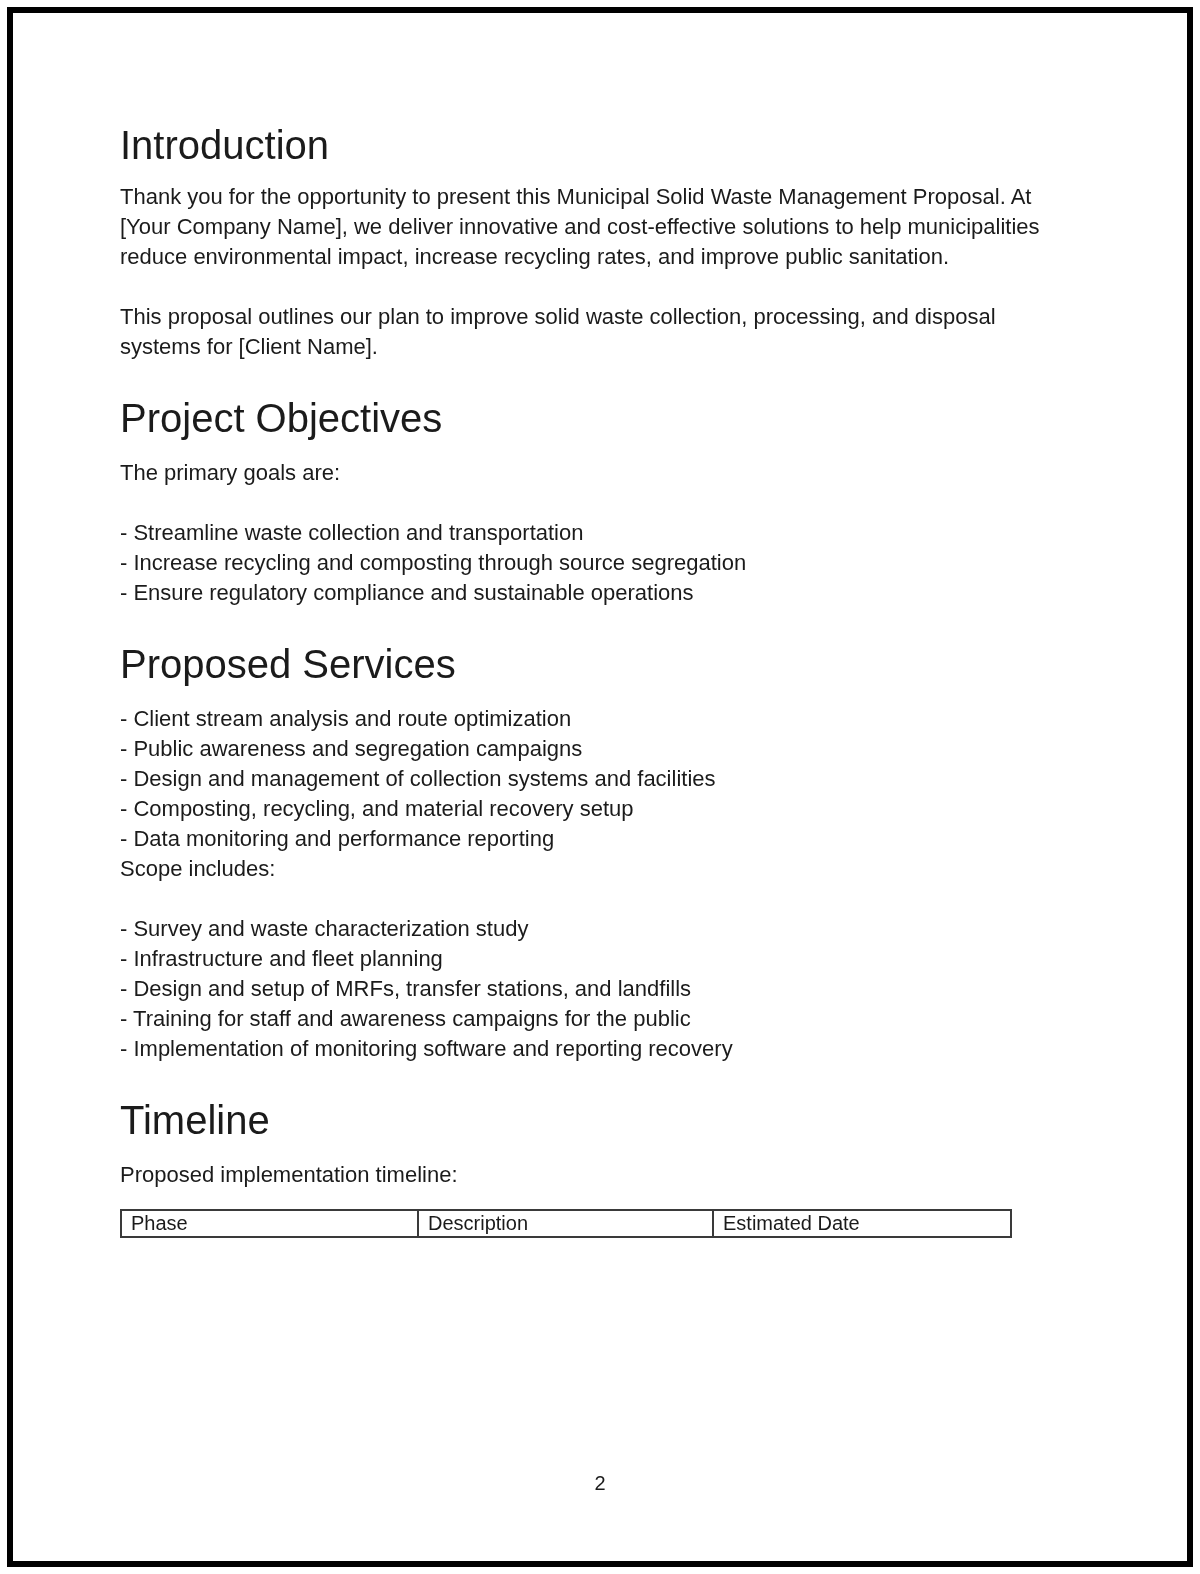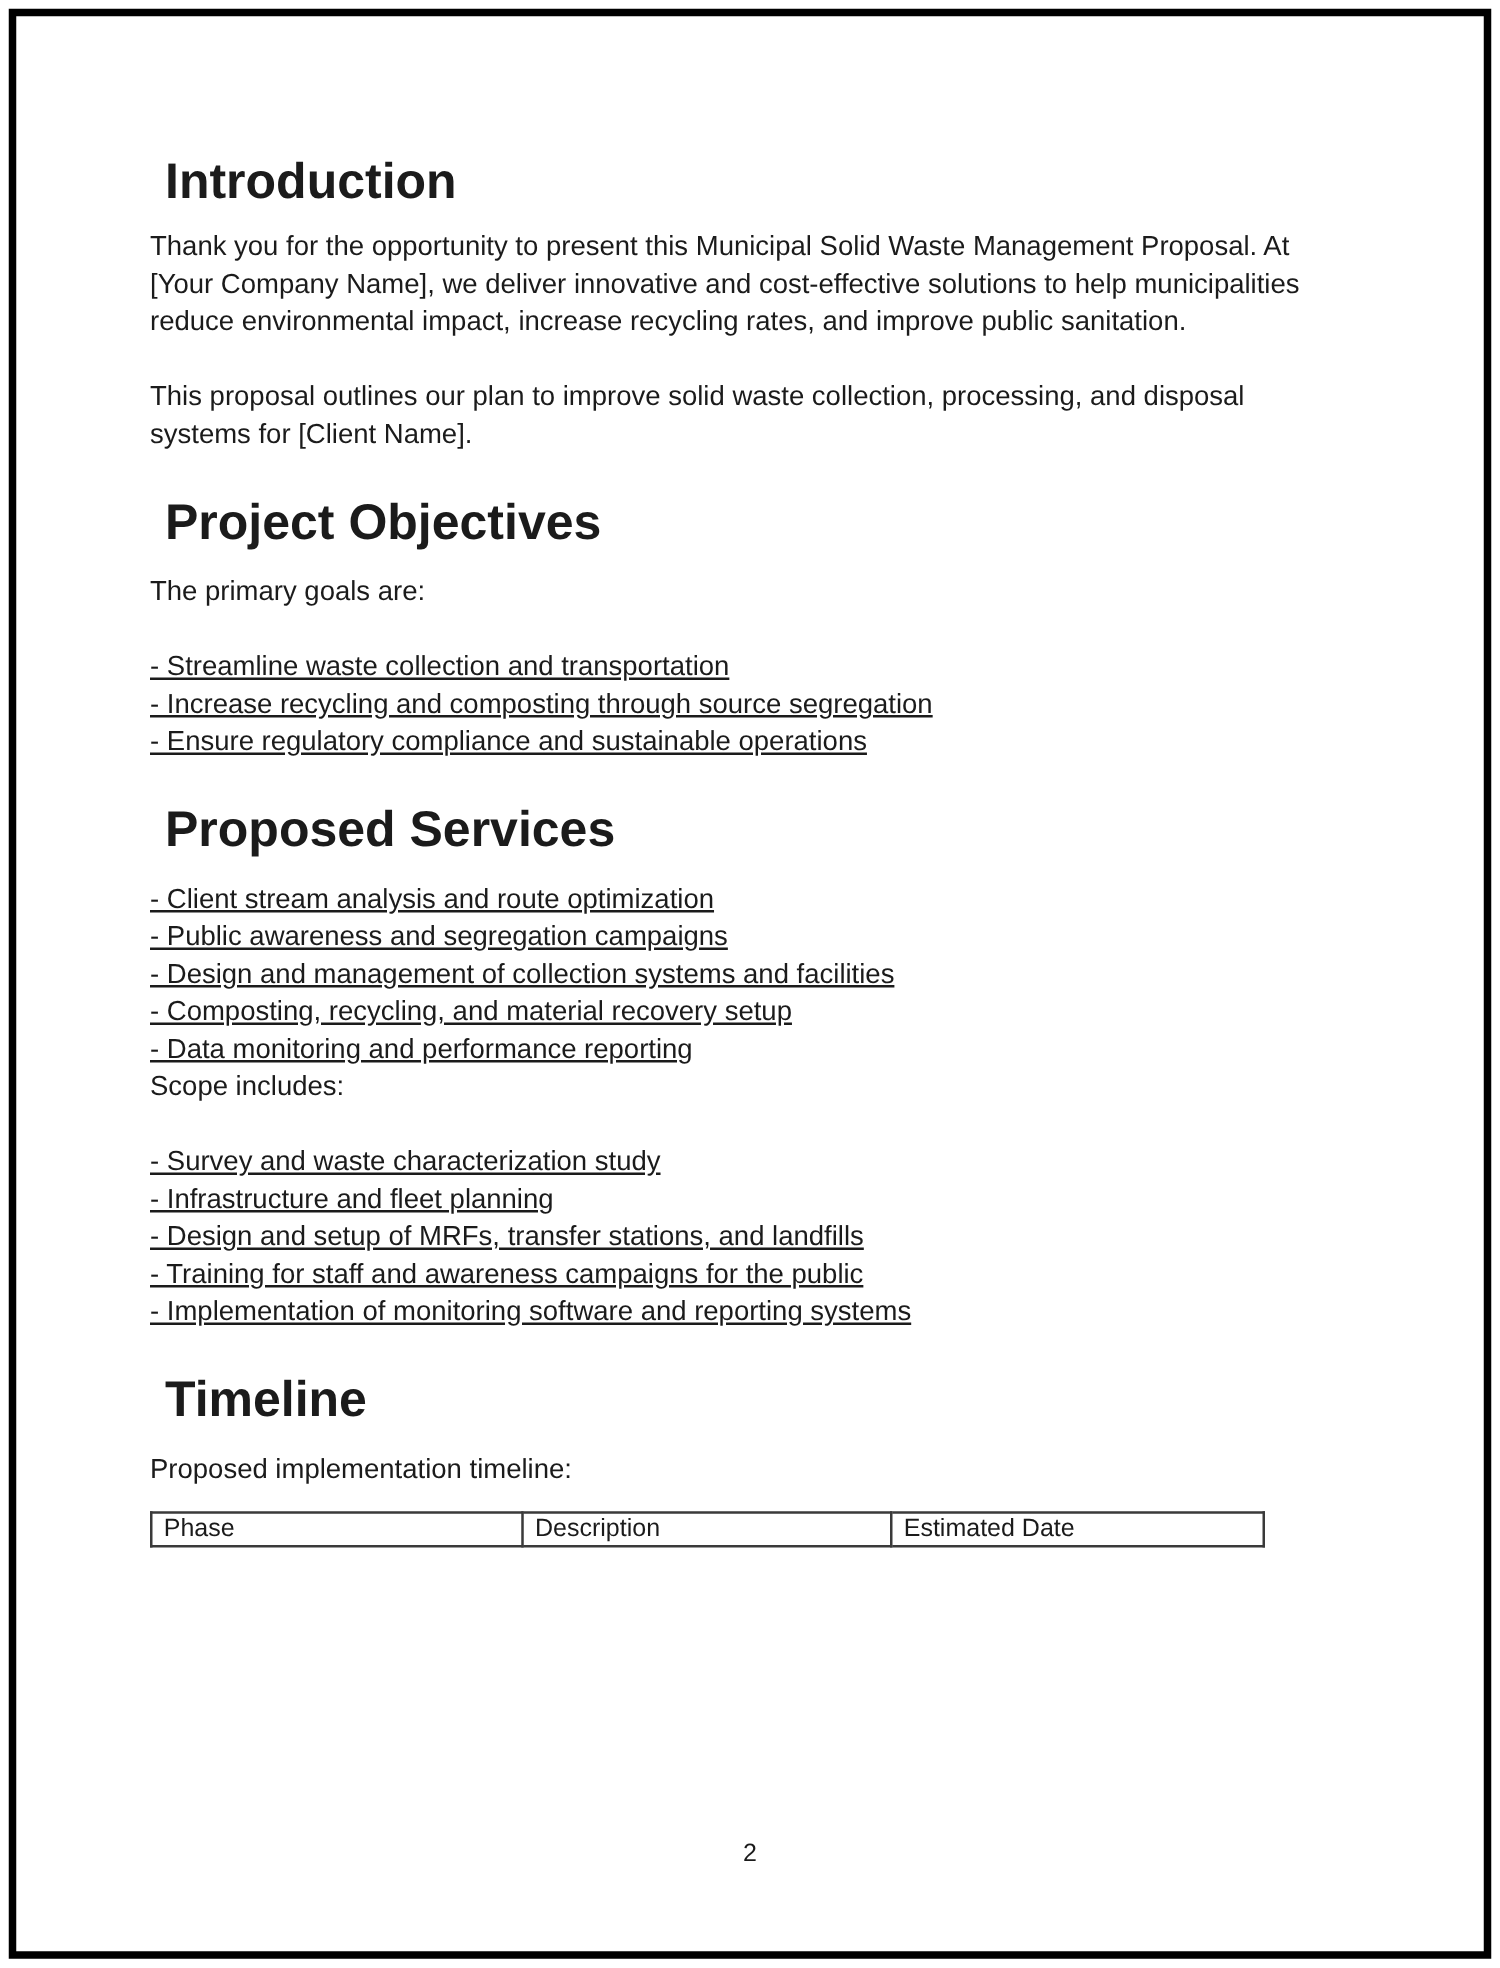--- a/index.html
+++ b/index.html
@@ -25,41 +25,40 @@
     background: #ffffff;
     box-sizing: border-box;
   }
   .content {
     padding: 108px 0 0 107px;
     width: 960px;
   }
   h1 {
     font-size: 40px;
     line-height: 48px;
-    font-weight: 700;
+    font-weight: 400;
     letter-spacing: 0;
-    margin: 0 0 13px 12px;
+    margin: 0 0 13px 0;
     color: #1b1b1b;
   }
   h1.section {
     margin-top: 32px;
     margin-bottom: 16px;
   }
   p {
     font-size: 22px;
     line-height: 30px;
     margin: 0;
     color: #1b1b1b;
   }
   p.spaced-after {
     margin-bottom: 30px;
   }
   .list p {
     margin: 0;
-    text-decoration: underline;
   }
   table.timeline-table {
     margin-top: 19px;
     width: 890px;
     border-collapse: collapse;
     table-layout: fixed;
   }
   table.timeline-table td {
     border: 2px solid #3a3a3a;
     height: 25px;
@@ -108,21 +107,21 @@
       <p>- Composting, recycling, and material recovery setup</p>
       <p>- Data monitoring and performance reporting</p>
     </div>
 
     <p class="spaced-after">Scope includes:</p>
     <div class="list">
       <p>- Survey and waste characterization study</p>
       <p>- Infrastructure and fleet planning</p>
       <p>- Design and setup of MRFs, transfer stations, and landfills</p>
       <p>- Training for staff and awareness campaigns for the public</p>
-      <p>- Implementation of monitoring software and reporting systems</p>
+      <p>- Implementation of monitoring software and reporting recovery</p>
     </div>
 
     <h1 class="section">Timeline</h1>
     <p>Proposed implementation timeline:</p>
 
     <table class="timeline-table">
       <colgroup>
         <col style="width:297px">
         <col style="width:295px">
         <col style="width:298px">

